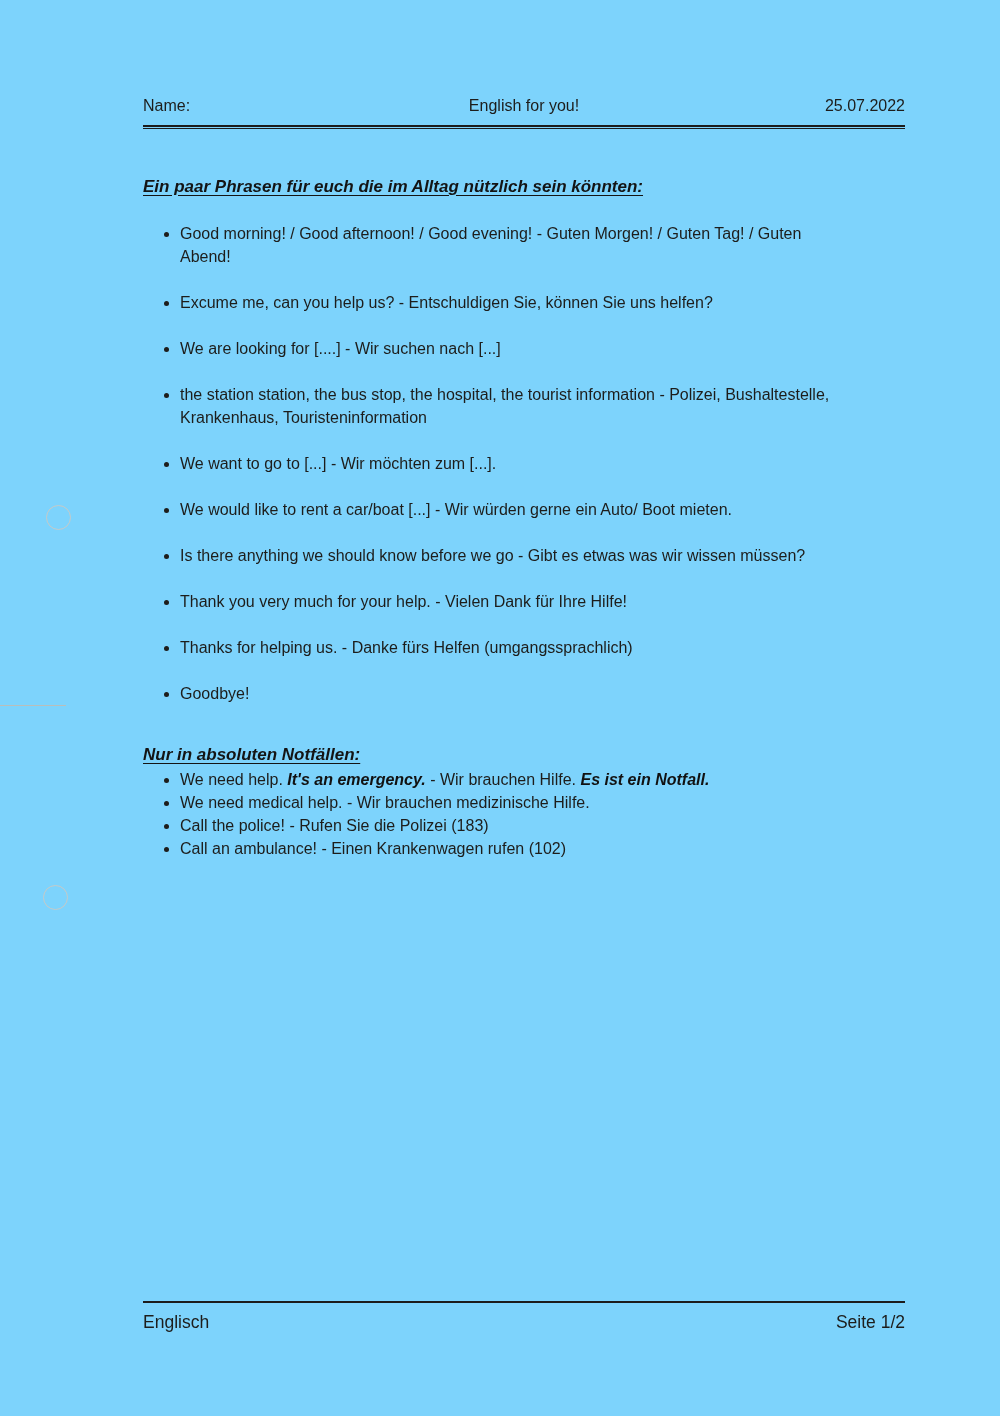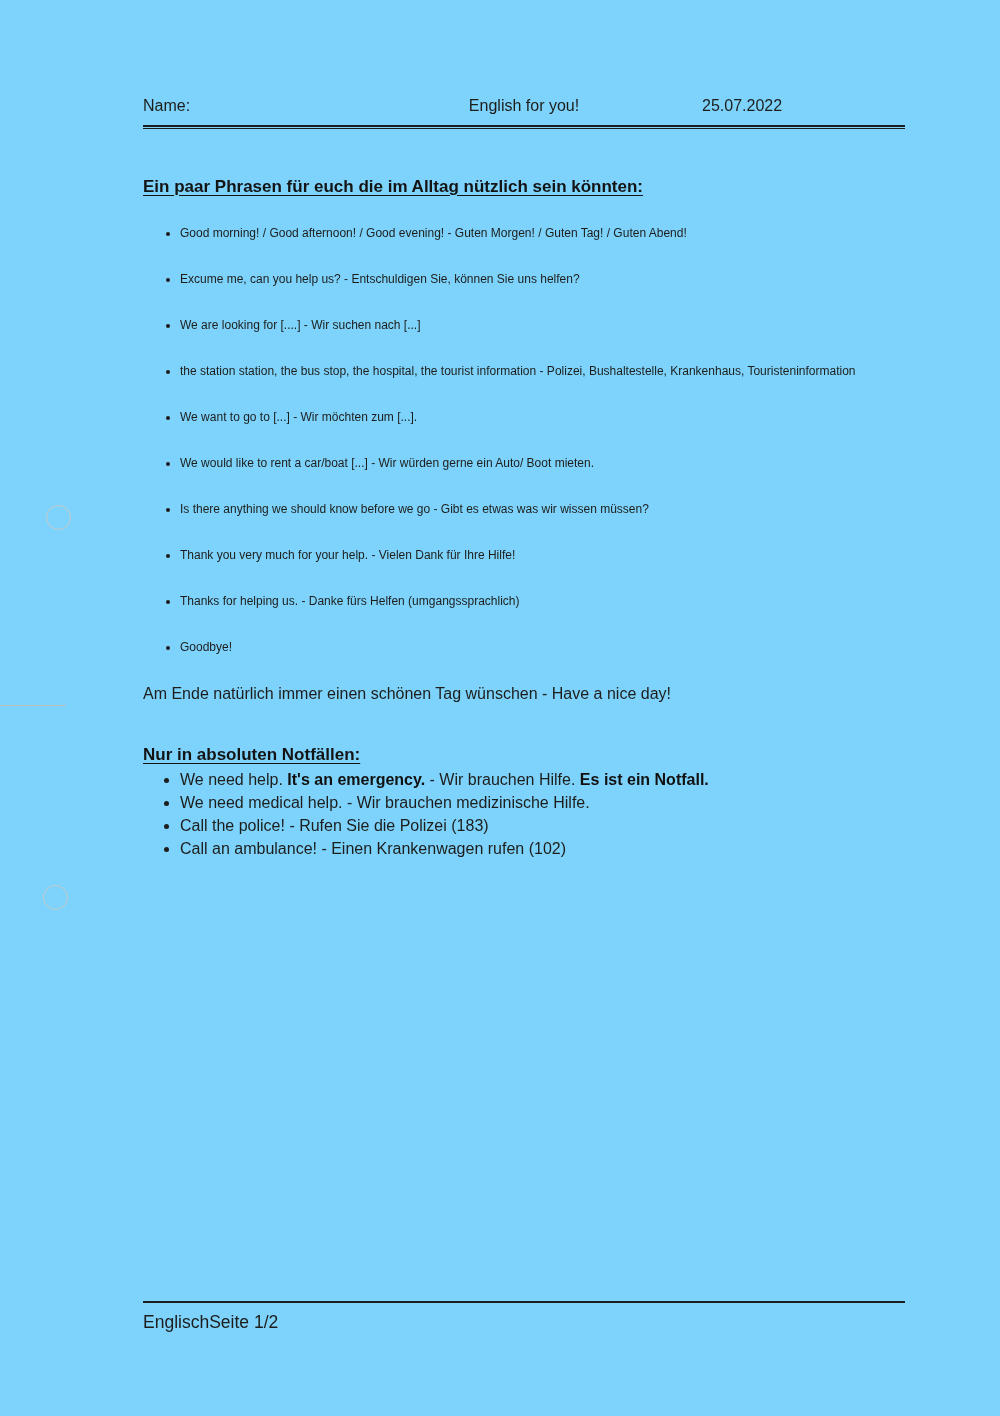--- a/index.html
+++ b/index.html
@@ -30,21 +30,21 @@
     position: absolute;
     left: 143px; top: 95px;
     width: 762px;
   }
   .header-row {
     display: grid;
     grid-template-columns: 1fr auto 1fr;
     font-size: 16px;
     line-height: 22px;
   }
-  .header-row .right { text-align: center; }
+  .header-row .right { text-align: right; }
   .header-row .center { text-align: center; }
   hr.rule {
     border: 0;
     border-top: 2px solid #1c1c1c;
     margin: 8px 0 0 0;
   }
   h1.doc-title {
     margin: 26px 0 0 0;
     font-size: 22.5px;
     line-height: 30px;
@@ -53,55 +53,57 @@
   }
   hr.rule-title { border: 0; border-top: 1.5px solid #1c1c1c; margin: 1px 0 0 0; }
   h2.sec-heading {
     margin: 46px 0 0 0;
     font-size: 17px;
     line-height: 24px;
     font-weight: 700;
     color: #141414;
     text-decoration: underline;
     text-underline-offset: 3px;
+    font-style: italic;
   }
   h2.sec-heading.s2 { margin-top: 38px; }
   ul.phrases {
     margin: 23px 0 0 0;
     padding: 0 0 0 37px;
   }
   ul.phrases li {
-    font-size: 12px;
+    font-size: 16px;
     line-height: 23px;
     margin-bottom: 23px;
   }
   ul.phrases li:last-child { margin-bottom: 0; }
   ul.phrases li.wrap-narrow { max-width: 652px; }
   p.closing {
     margin: 23px 0 0 0;
     font-size: 16px;
     line-height: 23px;
   }
   ul.emergency {
     margin: 1px 0 0 0;
     padding: 0 0 0 37px;
   }
   ul.emergency li {
     font-size: 16px;
     line-height: 23px;
     margin: 0;
   }
-  ul.emergency li b { font-weight: 700; color: #111; }
+  ul.emergency li b { font-weight: 700; color: #111; font-style: italic; }
   footer.page-footer {
     position: absolute;
     left: 143px; top: 1301px;
     width: 762px;
   }
   .footer-row {
     display: flex;
+    justify-content: space-between;
     margin-top: 7px;
     font-size: 17.5px;
     line-height: 24px;
   }
   .footer-note {
     margin-top: 8px;
     font-size: 11.5px;
     line-height: 16.5px;
     color: #2a2a2a;
   }
@@ -133,21 +135,20 @@
         <li>Excume me, can you help us? - Entschuldigen Sie, können Sie uns helfen?</li>
         <li>We are looking for [....] - Wir suchen nach [...]</li>
         <li>the station station, the bus stop, the hospital, the tourist information - Polizei, Bushaltestelle, Krankenhaus, Touristeninformation</li>
         <li>We want to go to [...] - Wir möchten zum [...].</li>
         <li>We would like to rent a car/boat [...] - Wir würden gerne ein Auto/ Boot mieten.</li>
         <li>Is there anything we should know before we go - Gibt es etwas was wir wissen müssen?</li>
         <li>Thank you very much for your help. - Vielen Dank für Ihre Hilfe!</li>
         <li>Thanks for helping us. - Danke fürs Helfen (umgangssprachlich)</li>
         <li>Goodbye!</li>
       </ul>
-      <p class="closing">Am Ende natürlich immer einen schönen Tag wünschen - Have a nice day!</p>
     </section>
 
     <section>
       <h2 class="sec-heading s2">Nur in absoluten Notfällen:</h2>
       <ul class="emergency">
         <li><span>We need help. </span><b>It's an emergency.</b><span>  - Wir brauchen Hilfe. </span><b>Es ist ein Notfall.</b></li>
         <li>We need medical help. - Wir brauchen medizinische Hilfe.</li>
         <li>Call the police! - Rufen Sie die Polizei  (183)</li>
         <li>Call an ambulance! - Einen Krankenwagen rufen (102)</li>
       </ul>

